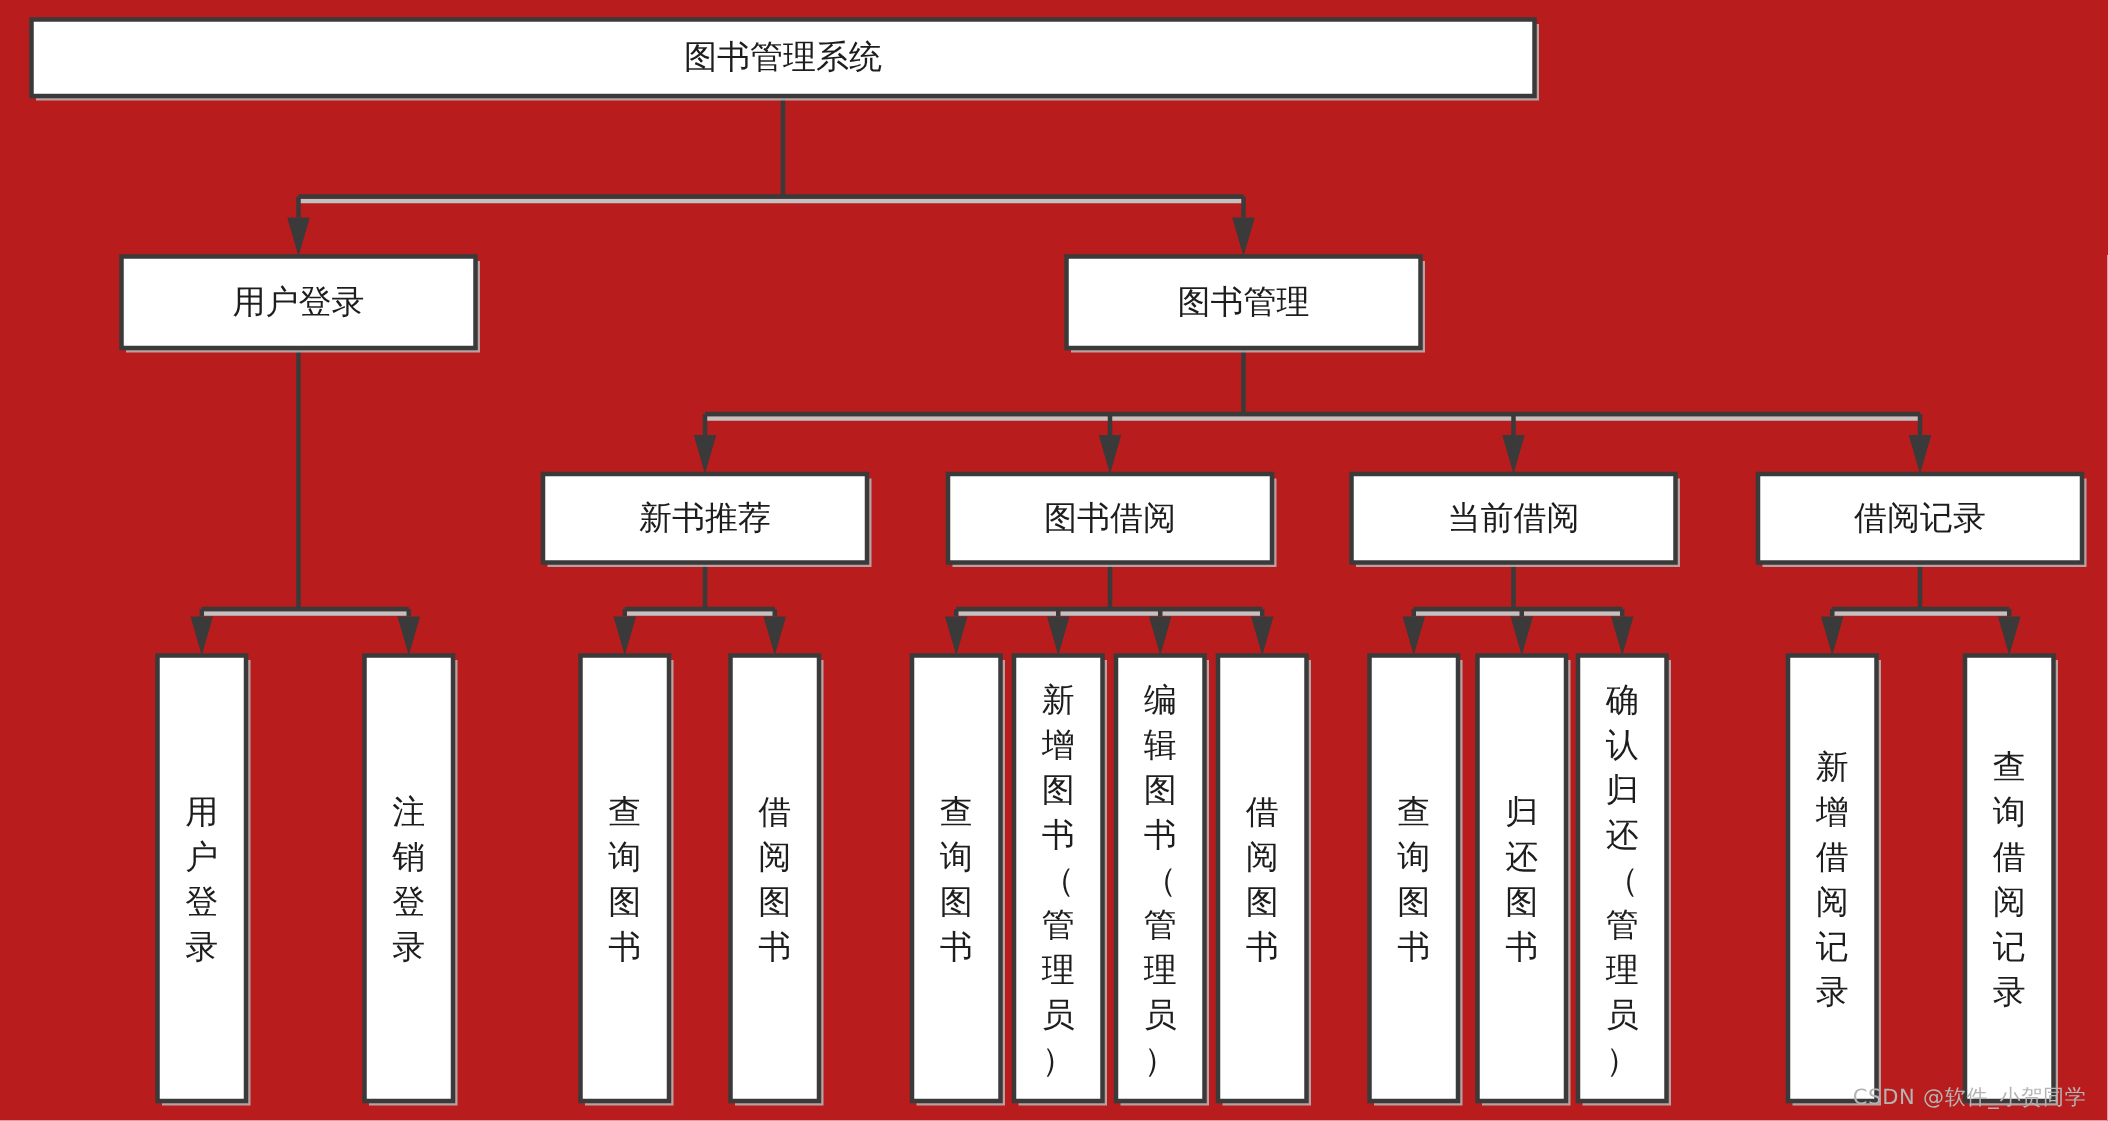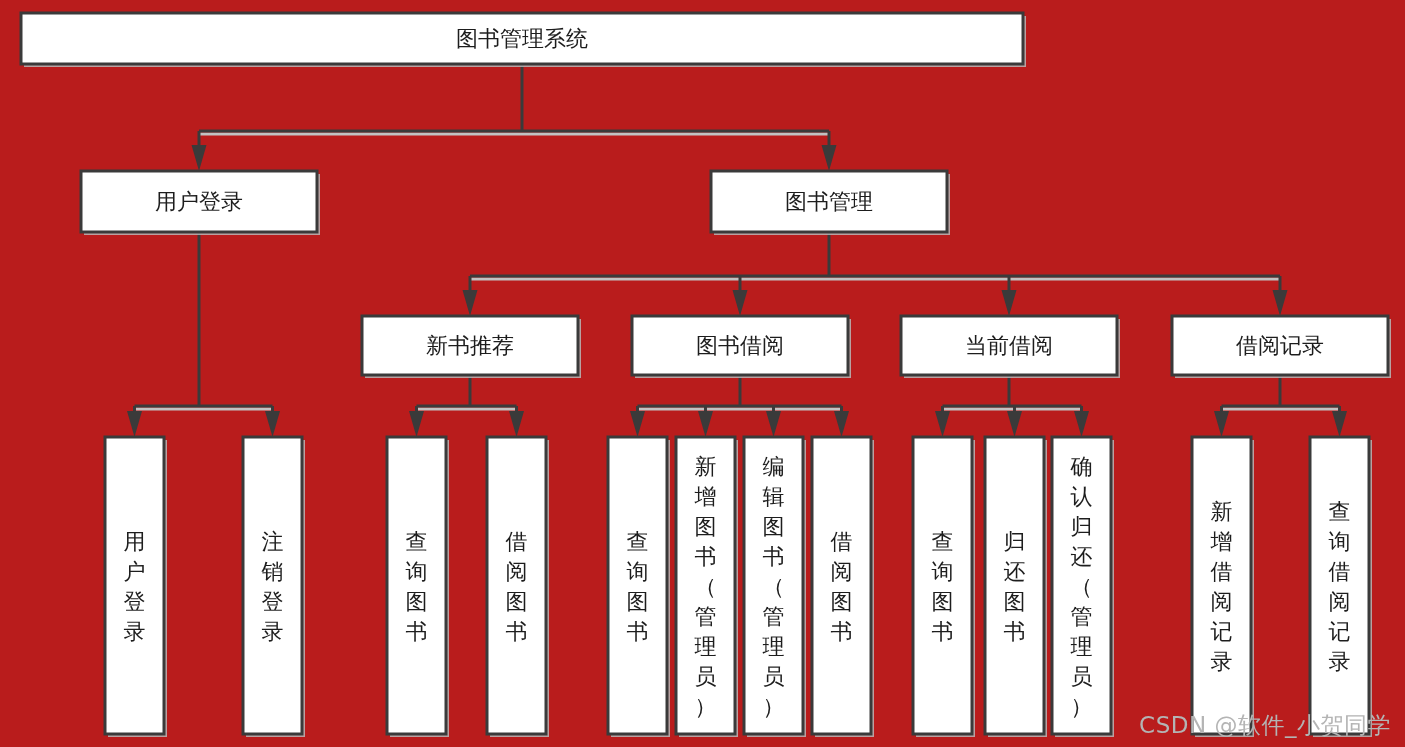--- a/index.html
+++ b/index.html
@@ -61,21 +61,21 @@
     fill: #1d1d1d;
     font-family: "DejaVu Sans", "Liberation Sans", sans-serif;
     font-size: 22px;
     text-anchor: middle;
   }
   .watermark {
     position: absolute;
     right: 14px;
     bottom: 6px;
     font-family: "DejaVu Sans", "Liberation Sans", sans-serif;
-    font-size: 23px;
+    font-size: 14px;
     color: #b4b4b4;
     letter-spacing: 0.5px;
     white-space: nowrap;
     user-select: none;
   }
 </style>
 </head>
 <body>
 
 <div id="diagram-root">

